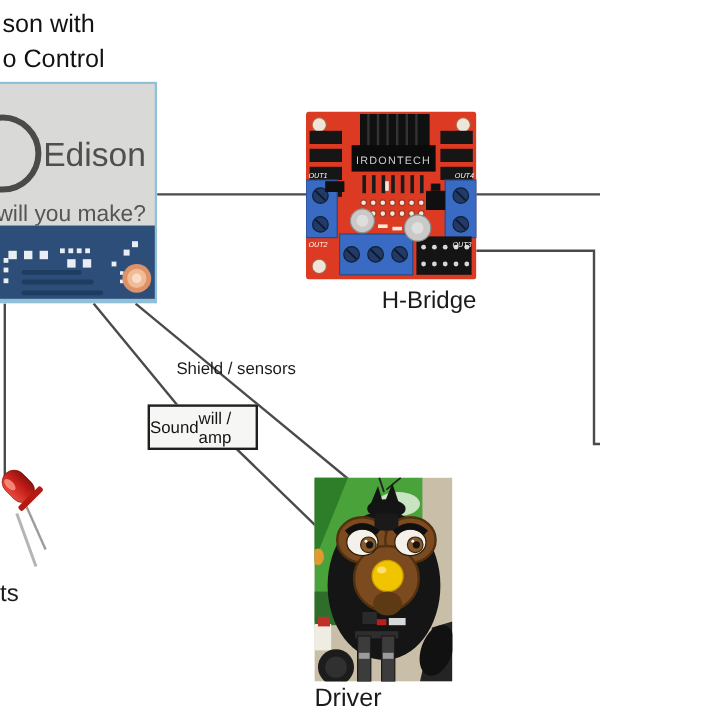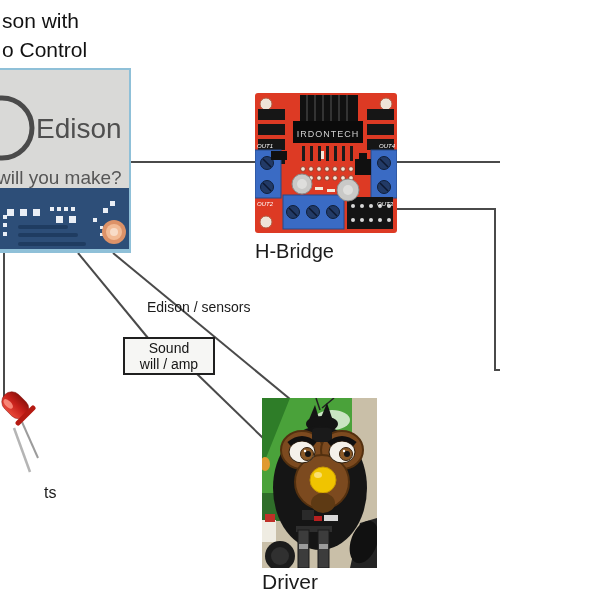--- a/index.html
+++ b/index.html
@@ -5,30 +5,30 @@
   html,body{margin:0;padding:0;background:#ffffff;}
   .canvas{
     position:relative;width:500px;height:600px;background:#ffffff;
     overflow:hidden;font-family:"Liberation Sans",sans-serif;color:#161616;
   }
   .abs{position:absolute;}
   .lines-layer{left:0;top:0;z-index:1;}
   .node{z-index:2;}
   .lbl{z-index:3;color:#1b1b1b;}
   .title-block{left:2px;top:6px;font-size:21px;line-height:29px;color:#121212;}
-  .hbridge-label{left:255px;top:240px;width:142px;text-align:left;font-size:20px;}
+  .hbridge-label{left:255px;top:240px;width:142px;text-align:right;font-size:20px;}
   .control-label{left:147px;top:299px;font-size:14px;}
   .sound-box{
     left:123px;top:337px;width:88px;height:34px;z-index:4;
     background:#f6f6f4;border:2px solid #1f1f1f;
-    display:flex;flex-direction:column;justify-content:center;align-items:center;
+    display:flex;flex-direction:row;justify-content:center;align-items:center;
     font-size:14px;line-height:16px;color:#141414;
   }
   .driver-label{left:262px;top:570px;width:115px;text-align:left;font-size:21px;}
-  .ts-label{left:0px;top:484px;font-size:16px;margin-left:44px;}
+  .ts-label{left:0px;top:484px;font-size:20px;}
   svg text{font-family:"Liberation Sans",sans-serif;}
 </style>
 </head>
 <body>
 
 <div class="canvas">
 
   <svg class="abs lines-layer" width="600" height="600" viewBox="0 0 600 600">
     <path d="M131 162 H255" stroke="#4a4a4a" stroke-width="2" fill="none"></path>
     <path d="M397 162 H537 V208 H578" stroke="#4a4a4a" stroke-width="2" fill="none"></path>
@@ -250,21 +250,21 @@
       <g transform="rotate(-45 16 16)">
         <rect x="6" y="0" width="20" height="30" rx="10" fill="url(#ledg)" stroke="#7d120c" stroke-width="0.5"></rect>
         <rect x="3" y="27" width="26" height="5" rx="2" fill="#b51a12"></rect>
         <ellipse cx="12" cy="9" rx="3" ry="6" fill="#ff9a8a" opacity="0.8"></ellipse>
       </g>
     </svg>
   </div>
 
   <div class="abs lbl ts-label">ts</div>
 
-  <div class="abs lbl control-label">Edison / sensors</div>
+  <div class="abs lbl control-label">Shield / sensors</div>
 
   <div class="abs sound-box">
     <div>Sound</div>
     <div>will / amp</div>
   </div>
 
   <div class="abs node" style="left:262px;top:398px;">
     <svg width="115" height="170" viewBox="0 0 115 170">
       <rect x="0" y="0" width="115" height="170" fill="#c9bfa8"></rect>
       <g>

